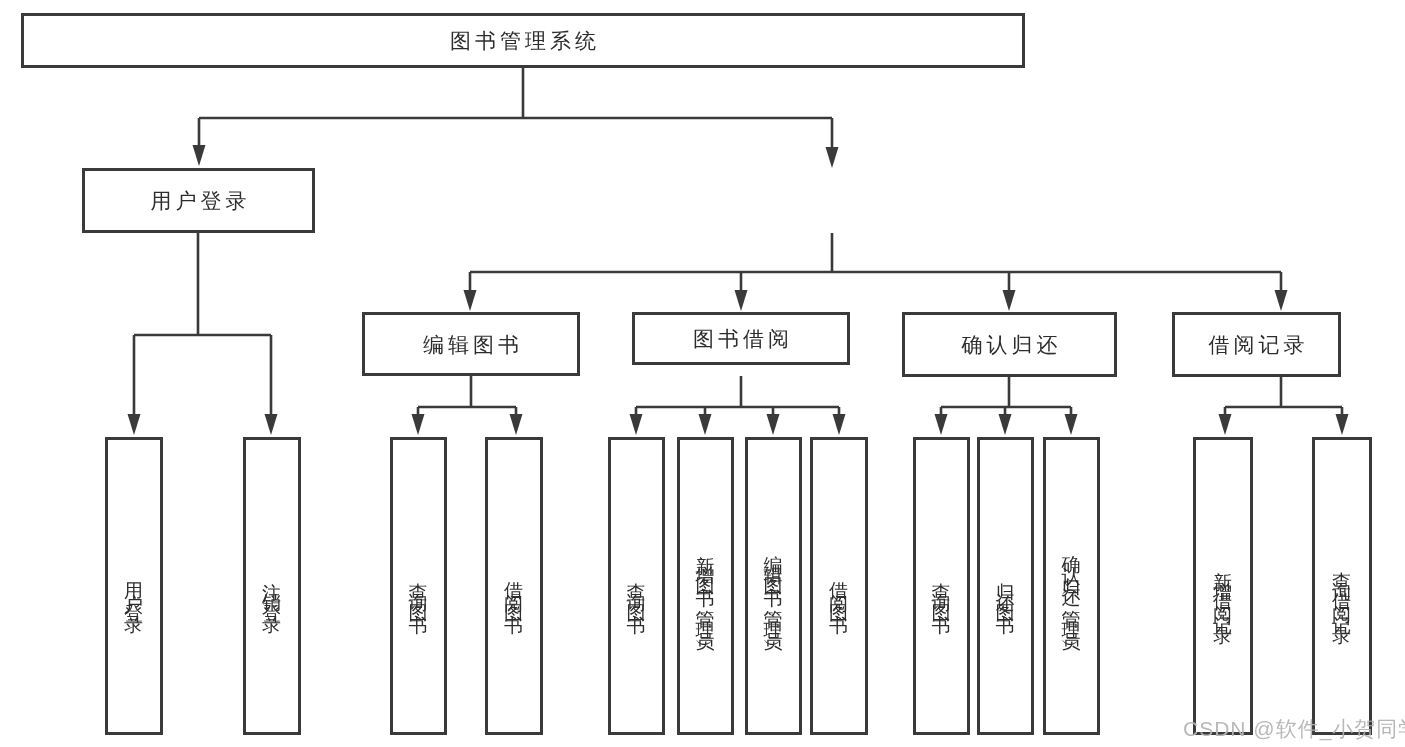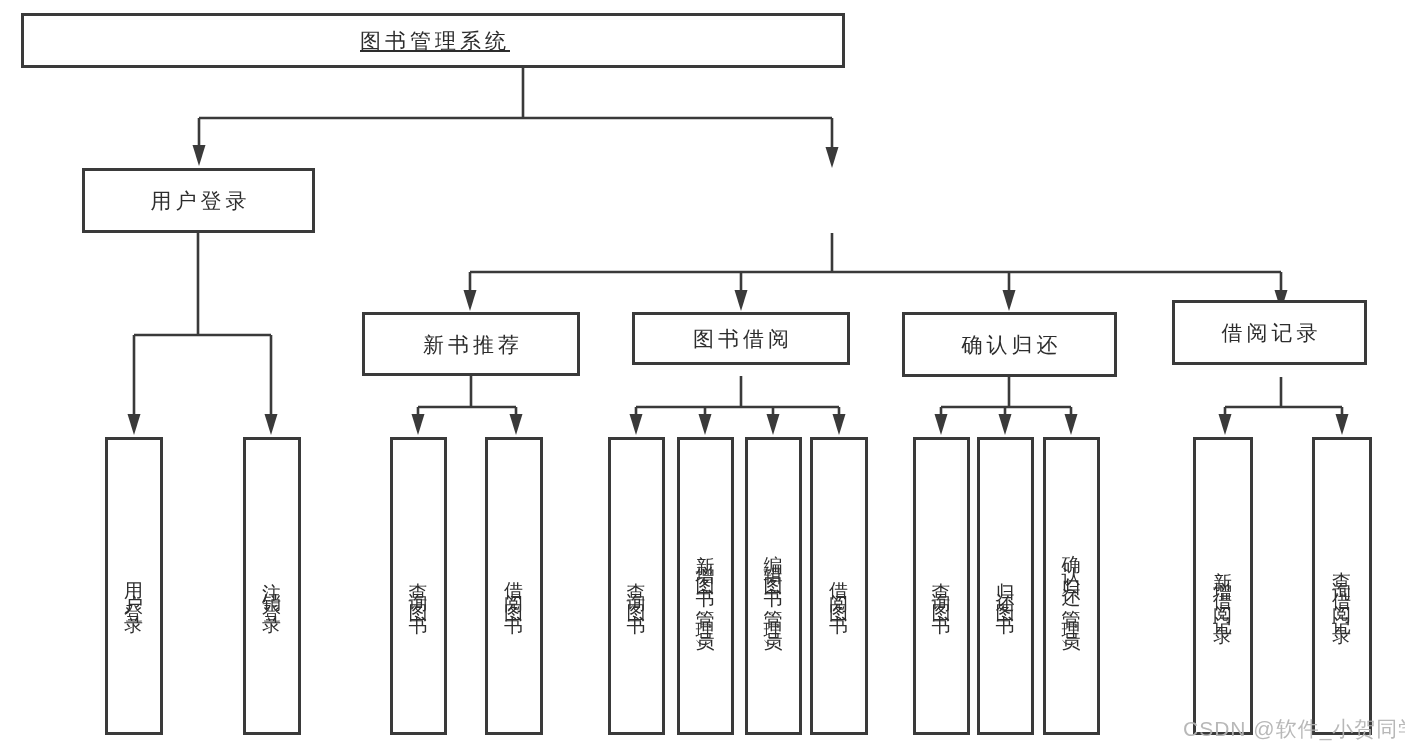--- a/index.html
+++ b/index.html
@@ -89,28 +89,28 @@
       <path d="M766.5,414 h13 L773,435 Z"></path>
       <path d="M832.5,414 h13 L839,435 Z"></path>
       <path d="M934.5,414 h13 L941,435 Z"></path>
       <path d="M998.5,414 h13 L1005,435 Z"></path>
       <path d="M1064.5,414 h13 L1071,435 Z"></path>
       <path d="M1218.5,414 h13 L1225,435 Z"></path>
       <path d="M1335.5,414 h13 L1342,435 Z"></path>
     </g>
   </svg>
 
-  <div class="box h" style="left:21px; top:13px; width:824px; height:55px;text-decoration:underline;">图书管理系统</div>
+  <div class="box h" style="left:21px; top:13px; width:1004px; height:55px;">图书管理系统</div>
 
   <div class="box h" style="left:82px; top:168px; width:233px; height:65px;">用户登录</div>
 
-  <div class="box h" style="left:362px; top:312px; width:218px; height:64px;">新书推荐</div>
+  <div class="box h" style="left:362px; top:312px; width:218px; height:64px;">编辑图书</div>
   <div class="box h" style="left:632px; top:312px; width:218px; height:53px;">图书借阅</div>
   <div class="box h" style="left:902px; top:312px; width:215px; height:65px;">确认归还</div>
-  <div class="box h" style="left:1172px; top:300px; width:195px; height:65px;">借阅记录</div>
+  <div class="box h" style="left:1172px; top:312px; width:169px; height:65px;">借阅记录</div>
 
   <div class="box v" style="left:105px; top:437px; width:58px; height:298px;">用户登录</div>
   <div class="box v" style="left:243px; top:437px; width:58px; height:298px;">注销登录</div>
 
   <div class="box v" style="left:390px; top:437px; width:57px; height:298px;">查询图书</div>
   <div class="box v" style="left:485px; top:437px; width:58px; height:298px;">借阅图书</div>
 
   <div class="box v" style="left:608px; top:437px; width:57px; height:298px;">查询图书</div>
   <div class="box v" style="left:677px; top:437px; width:57px; height:298px;">新增图书（管理员）</div>
   <div class="box v" style="left:745px; top:437px; width:57px; height:298px;">编辑图书（管理员）</div>

